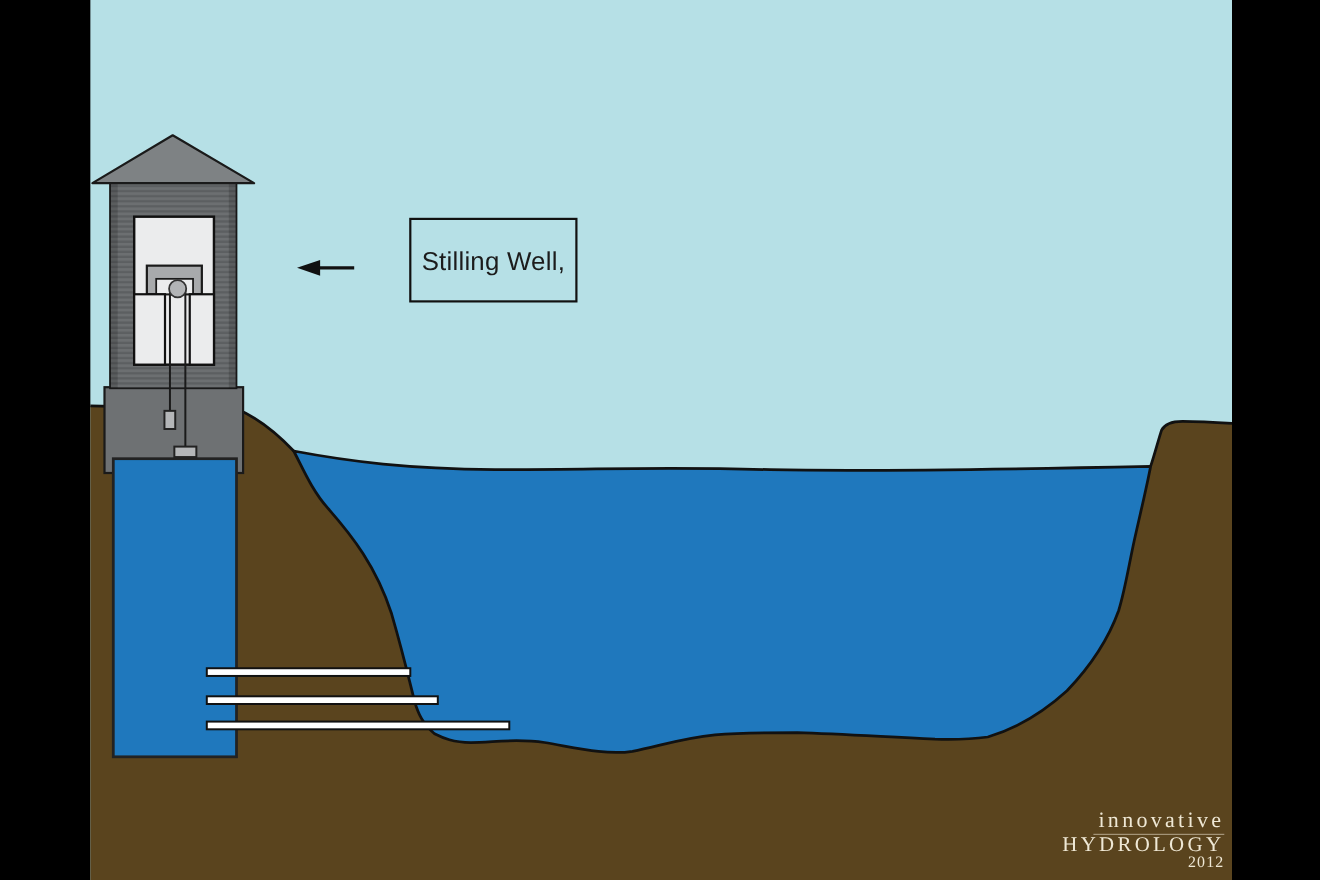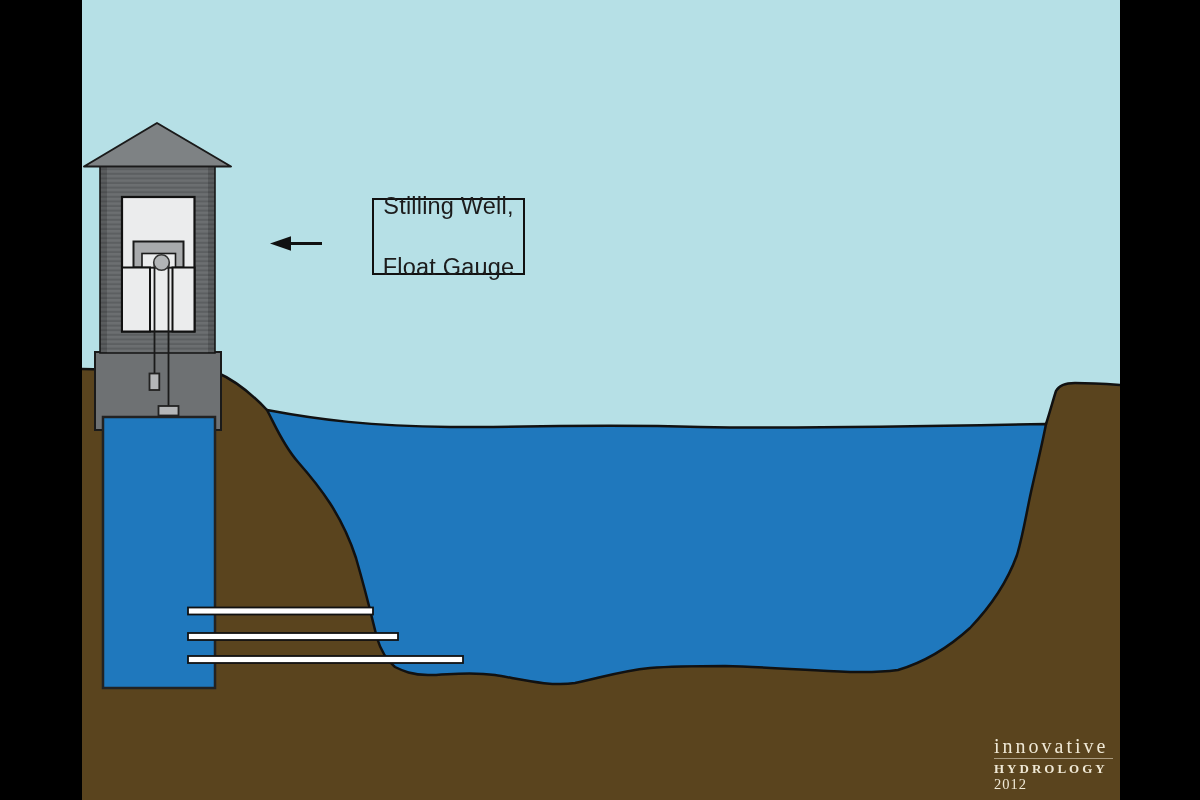--- a/index.html
+++ b/index.html
@@ -9,26 +9,26 @@
   .label-box{
     position:absolute;left:372px;top:198px;width:153px;height:77px;
     box-sizing:border-box;border:2px solid #111;
     display:flex;flex-direction:column;justify-content:center;align-items:center;
     font-size:23.5px;line-height:30px;color:#1c1c1c;text-align:center;
     letter-spacing:0.2px;
     gap:31px;
   }
   .logo{
     position:absolute;right:87px;bottom:7px;
-    display:flex;flex-direction:column;align-items:flex-start;
+    display:flex;flex-direction:column;align-items:flex-end;
     font-family:"Liberation Serif", serif;color:#efe8d5;
   }
   .logo-line1{font-size:20px;line-height:21px;letter-spacing:3px;font-weight:400;}
   .logo-rule{width:119px;height:1px;background:rgba(239,232,213,0.55);margin:1px 0 2px 0;}
-  .logo-line2{font-size:13px;line-height:15px;letter-spacing:3px;font-weight:700;}
+  .logo-line2{font-size:19px;line-height:15px;letter-spacing:3px;font-weight:400;}
   .logo-year{font-size:14.5px;line-height:17px;letter-spacing:1px;}
 </style>
 </head>
 <body>
 
 <div class="page">
 
   <svg class="scene-svg" width="1200" height="800" viewBox="0 0 1200 800">
     <defs>
       <clipPath id="contentClip">
@@ -111,21 +111,20 @@
 
       <g>
         <line x1="322" y1="243.5" x2="289" y2="243.5" stroke="#111" stroke-width="2.8"></line>
         <polygon points="270,243.5 291,236.3 291,250.7" fill="#111"></polygon>
       </g>
     </g>
   </svg>
 
   <div class="label-box">
     <span>Stilling Well,</span>
-    <span>Float Gauge</span>
   </div>
 
   <div class="logo">
     <span class="logo-line1">innovative</span>
     <span class="logo-rule"></span>
     <span class="logo-line2">HYDROLOGY</span>
     <span class="logo-year">2012</span>
   </div>
 
 </div>

